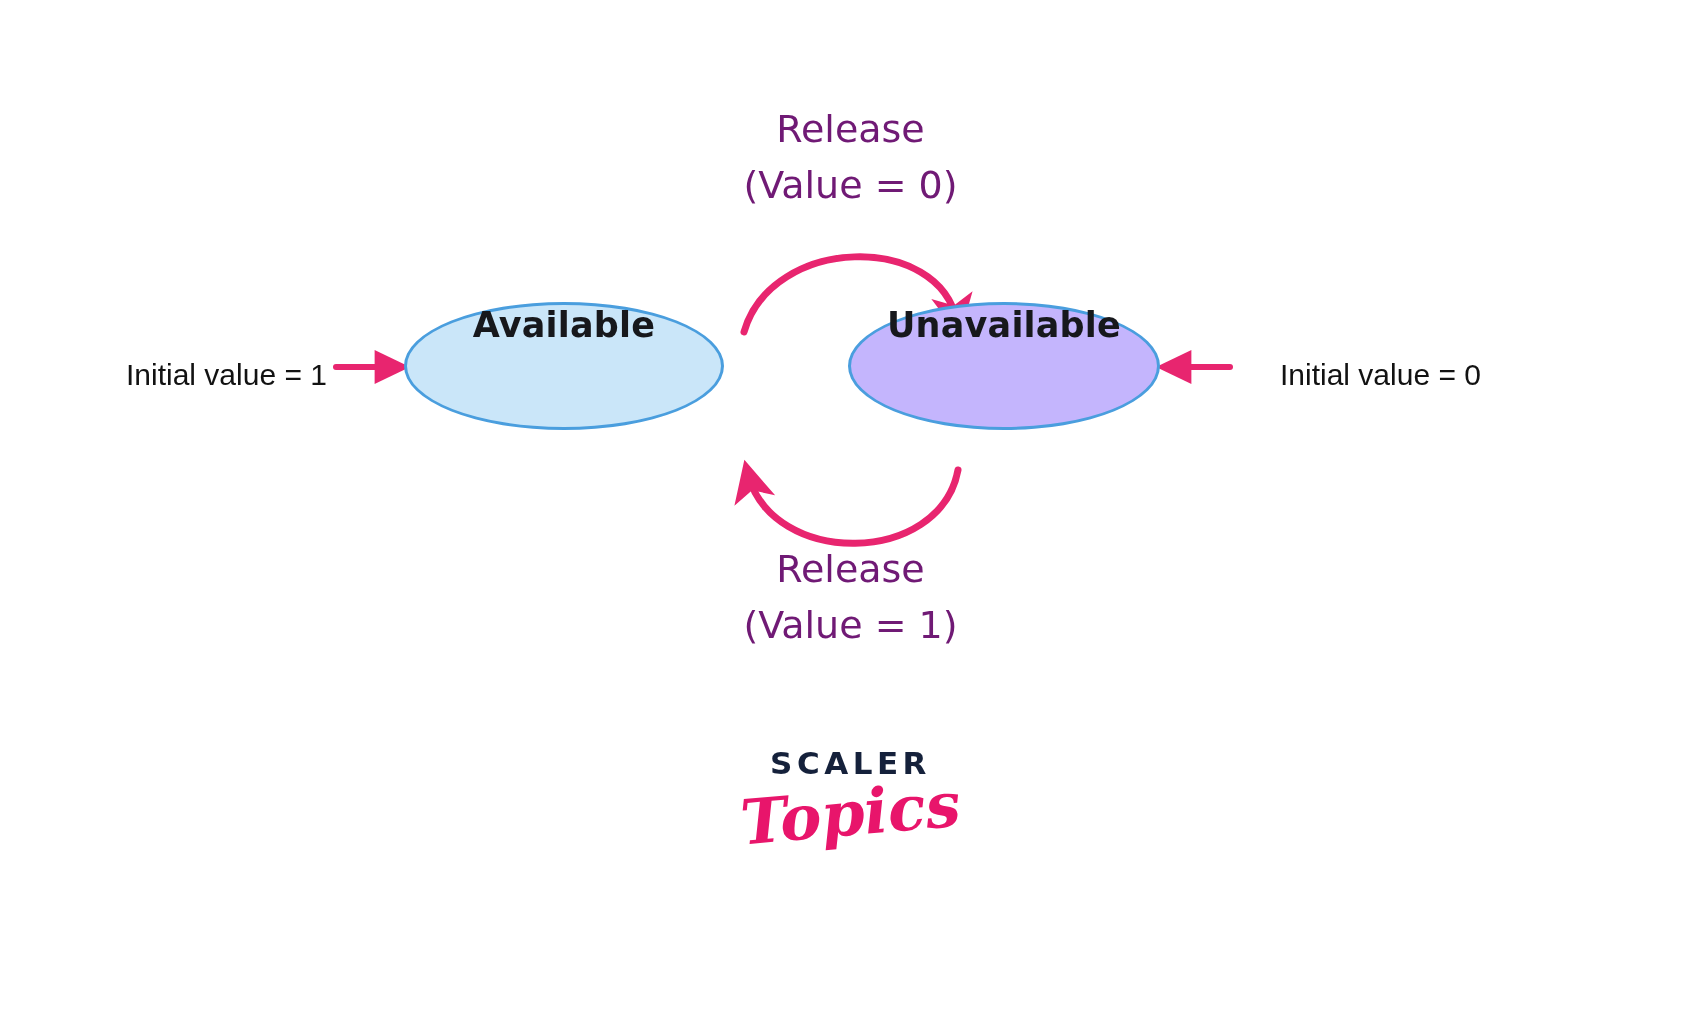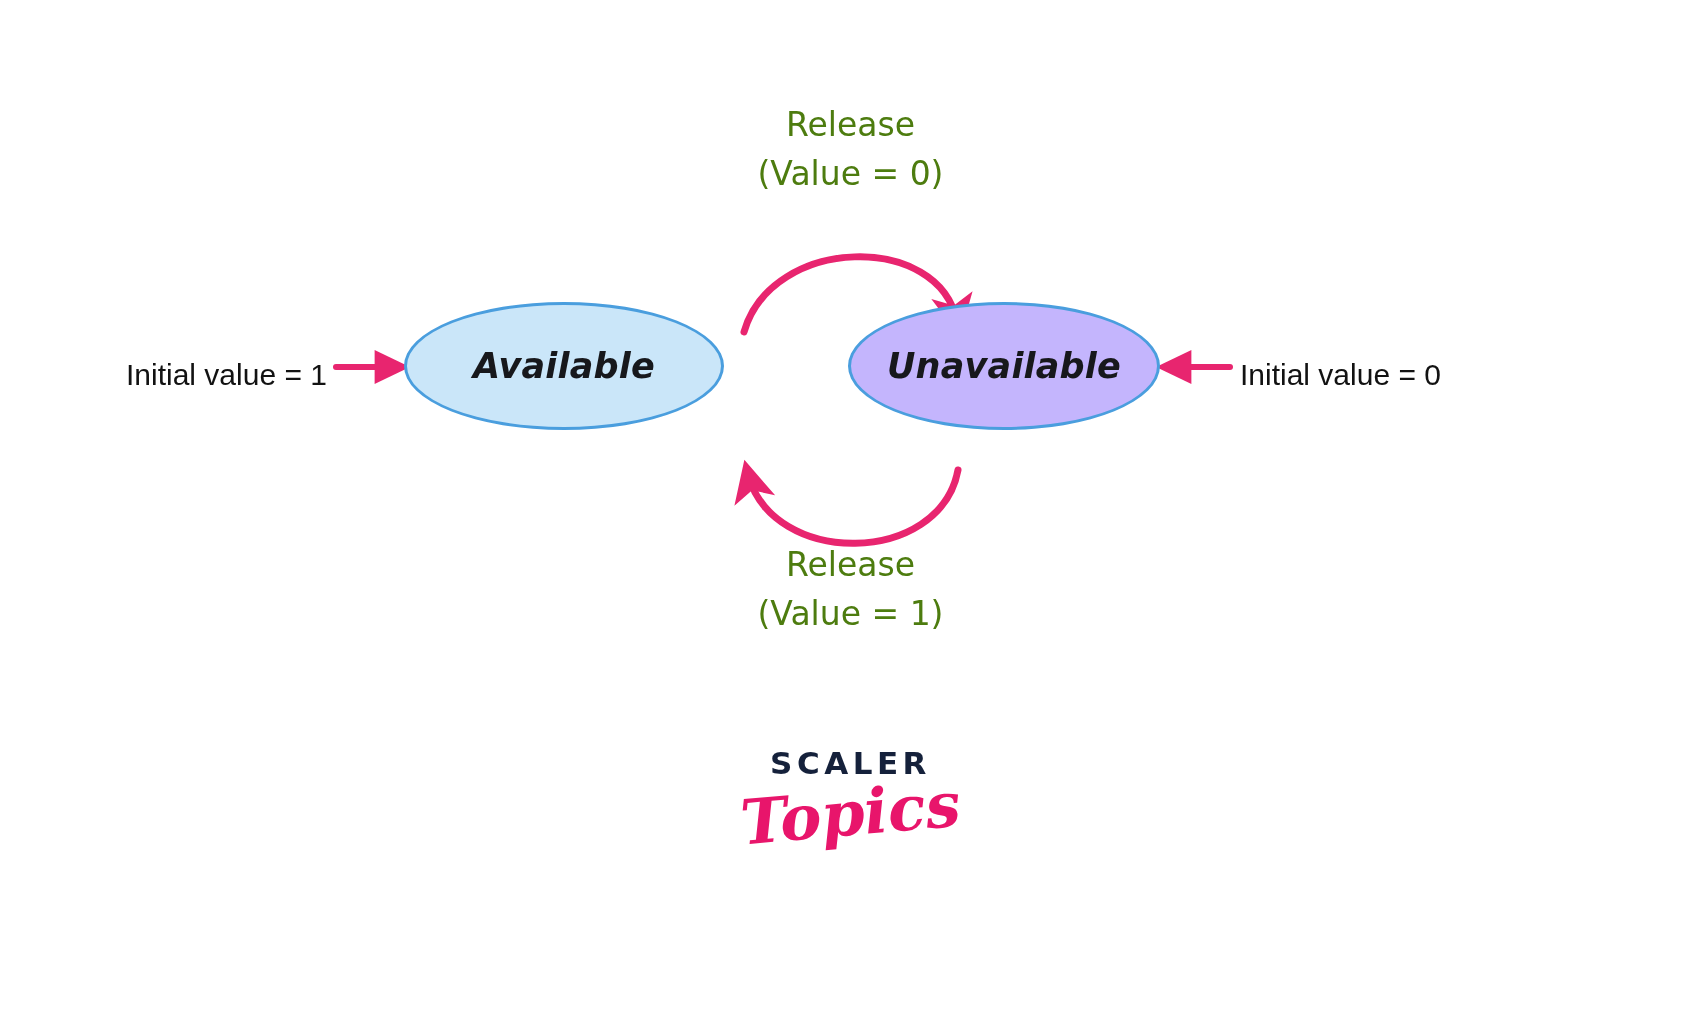--- a/index.html
+++ b/index.html
@@ -27,25 +27,24 @@
     top: 0;
     left: 0;
     width: 1701px;
     height: 1036px;
   }
 
   
   .node {
     position: absolute;
     display: flex;
-    align-items: center;
+    align-items: flex-start;
     justify-content: center;
     border-radius: 50%;
     box-sizing: border-box;
-    font-style: italic;
   }
   .node-label {
     font-family: "DejaVu Sans", sans-serif;
     font-weight: bold;
     font-size: 35px;
     color: #17181c;
     letter-spacing: 0.2px;
     white-space: nowrap;
   }
 
@@ -69,22 +68,22 @@
     font-weight: 400;
     font-size: 30px;
     color: #121212;
     white-space: nowrap;
     line-height: 1.55;
   }
   .edge-label {
     position: absolute;
     font-family: "DejaVu Sans", sans-serif;
     font-weight: 400;
-    font-size: 33px;
-    color: #4d7c0f;
+    font-size: 38px;
+    color: #701a75;
     text-align: center;
     line-height: 1.48;
     white-space: nowrap;
   }
 
   #label-top {
     left: 0;
     right: 0;
     top: 101px;
     width: 1701px;
@@ -93,21 +92,21 @@
     left: 0;
     right: 0;
     top: 541px;
     width: 1701px;
   }
   #label-initial-left {
     left: 126px;
     top: 352px;
   }
   #label-initial-right {
-    left: 1240px;
+    left: 1280px;
     top: 352px;
   }
 
   
   #footer-logo {
     position: absolute;
     left: 0;
     right: 0;
     top: 748px;
     width: 1701px;

